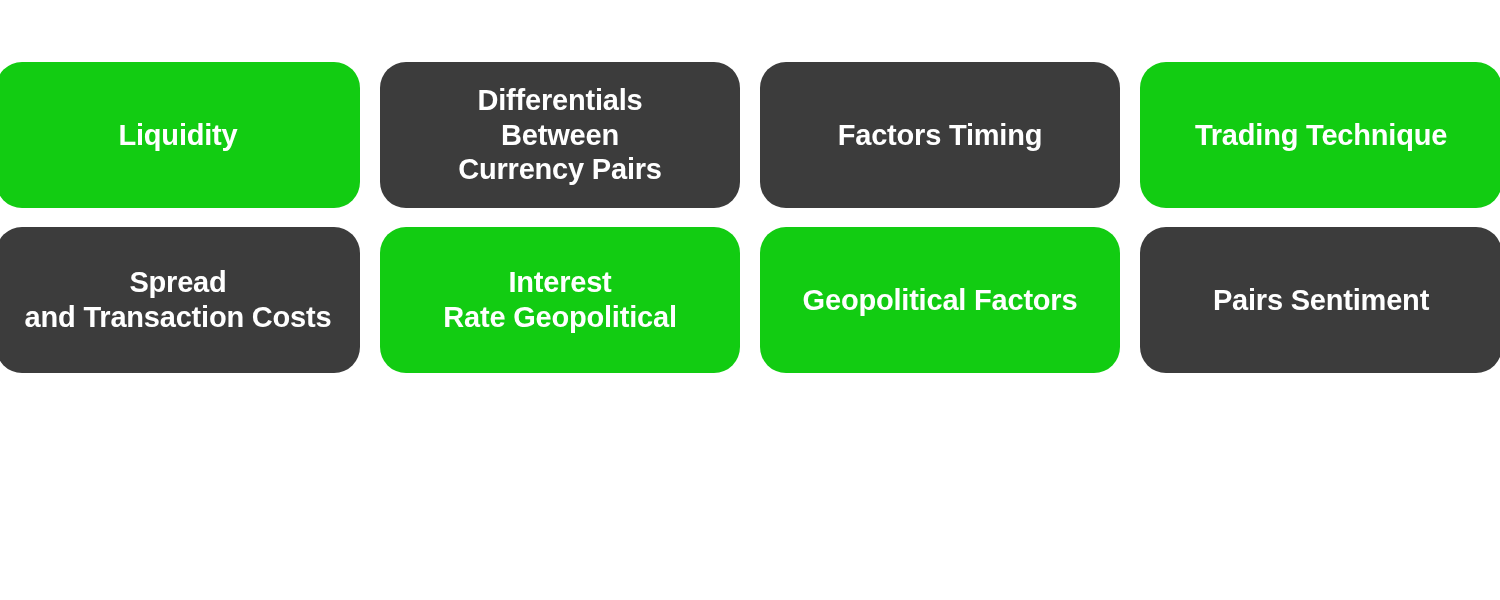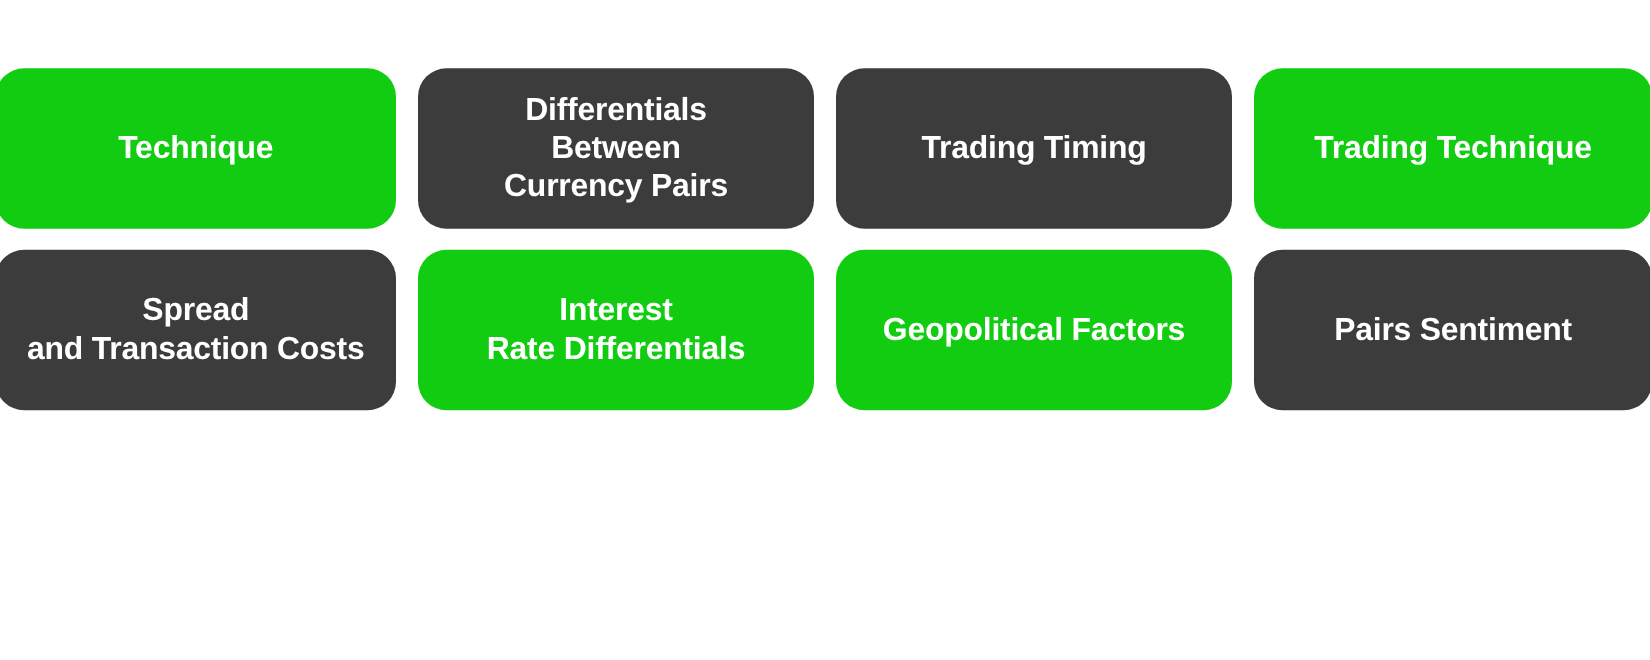--- a/index.html
+++ b/index.html
@@ -65,40 +65,40 @@
     white-space: pre-line;
     text-align: center;
   }
 </style>
 </head>
 <body>
 
 <div id="board">
   <div class="grid">
       <div class="card card-green">
-        <div class="card-label">Technique</div>
+        <div class="card-label">Liquidity</div>
       </div>
       <div class="card card-dark">
         <div class="card-label">Differentials
 Between
 Currency Pairs</div>
       </div>
       <div class="card card-dark">
-        <div class="card-label">Trading Timing</div>
+        <div class="card-label">Factors Timing</div>
       </div>
       <div class="card card-green">
         <div class="card-label">Trading Technique</div>
       </div>
       <div class="card card-dark">
         <div class="card-label">Spread
 and Transaction Costs</div>
       </div>
       <div class="card card-green">
         <div class="card-label">Interest
-Rate Differentials</div>
+Rate Geopolitical</div>
       </div>
       <div class="card card-green">
         <div class="card-label">Geopolitical Factors</div>
       </div>
       <div class="card card-dark">
         <div class="card-label">Pairs Sentiment</div>
       </div>
     </div>
 </div>
 

